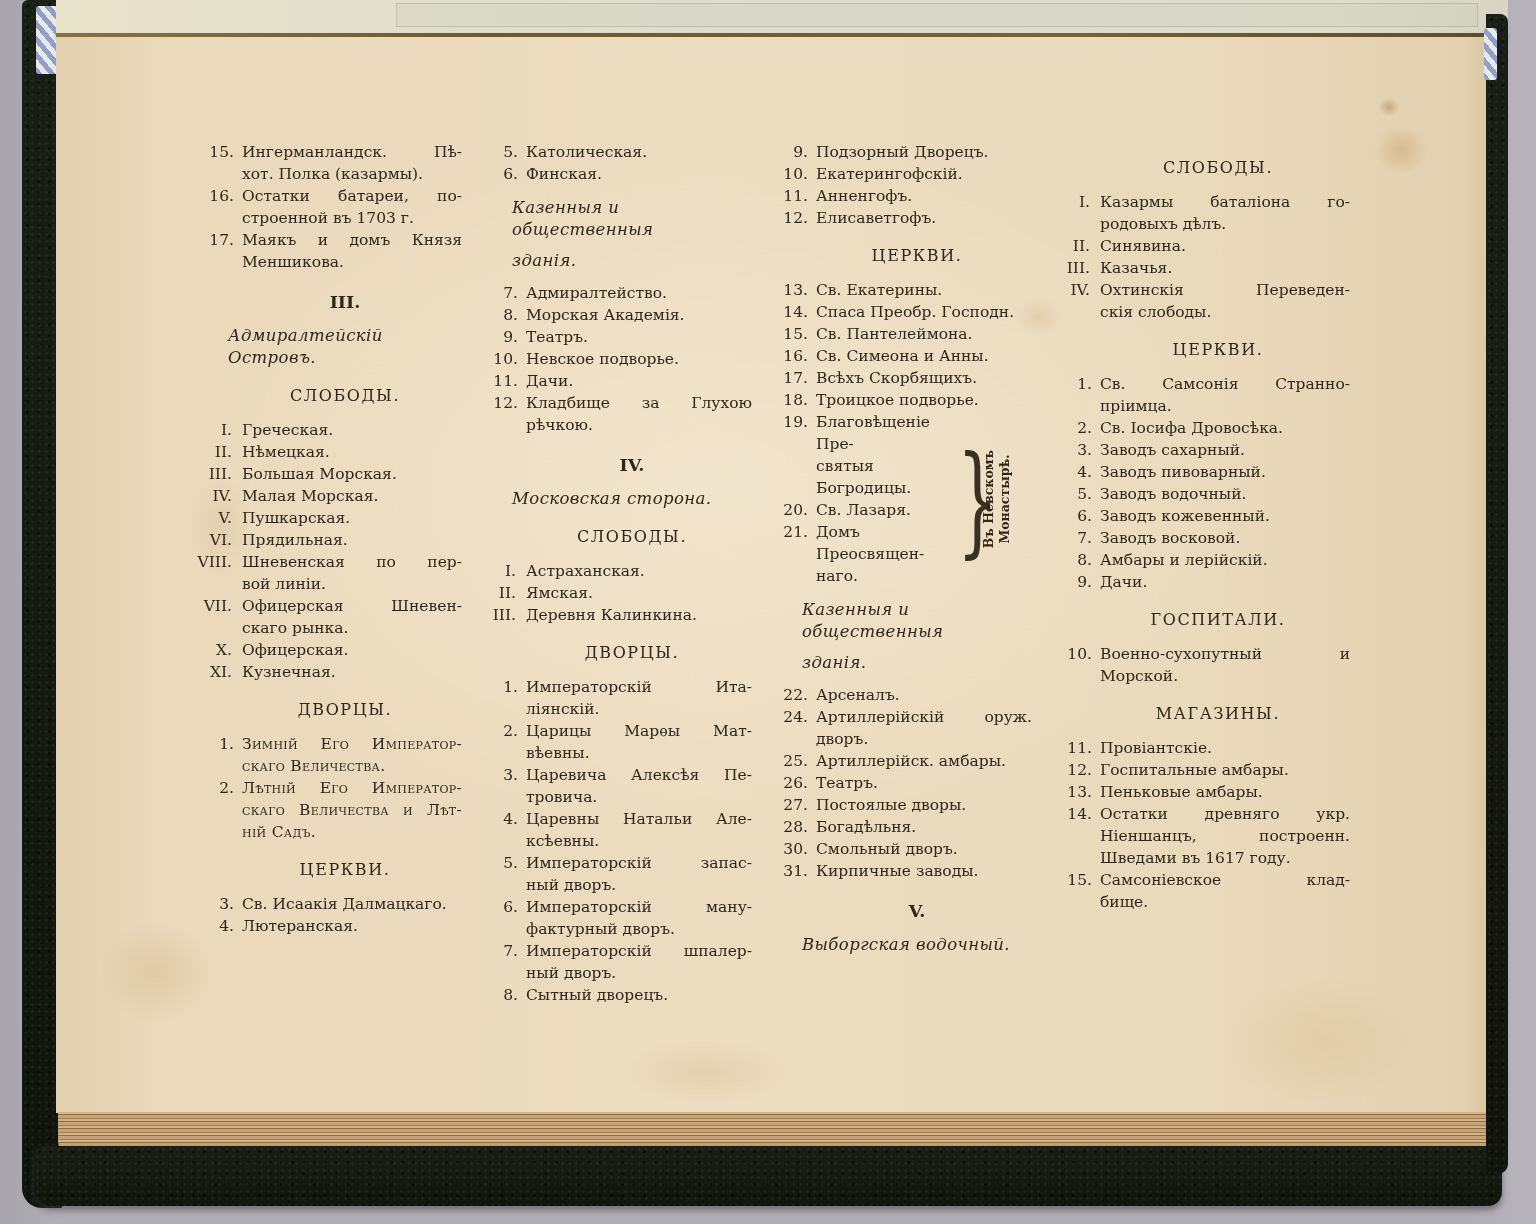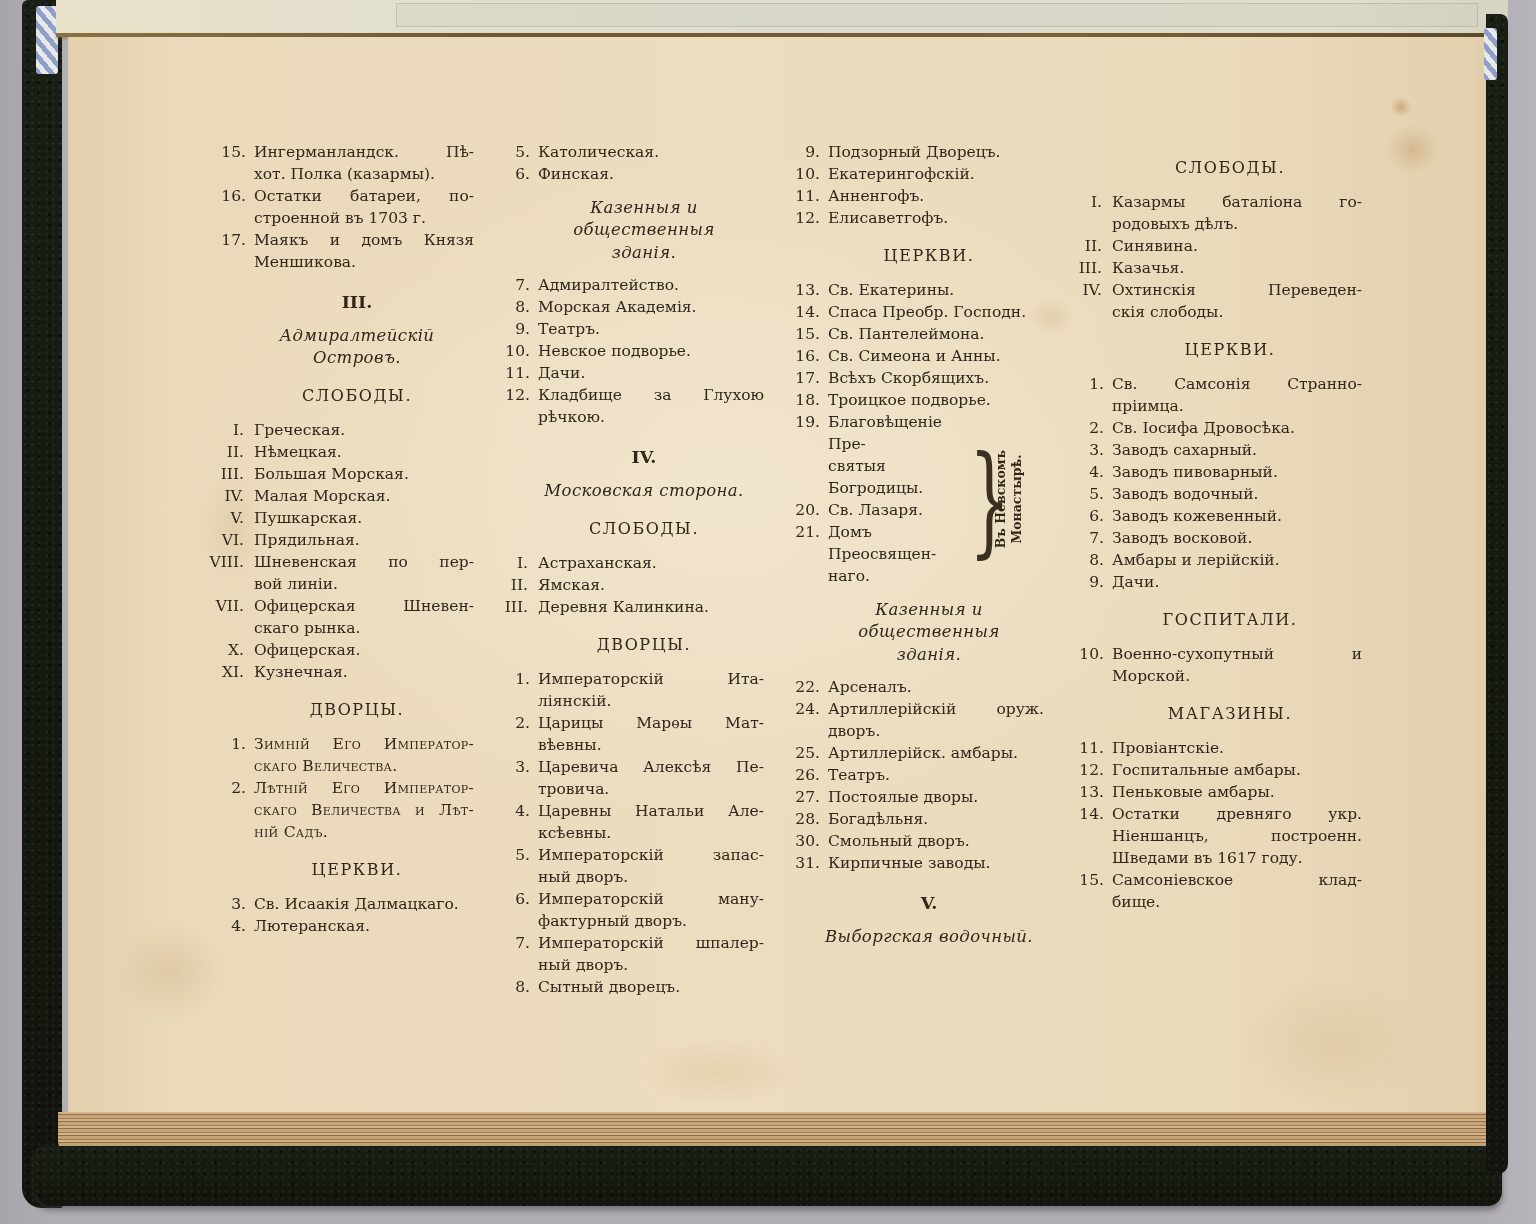--- a/index.html
+++ b/index.html
@@ -50,21 +50,21 @@
     background:rgba(190,195,170,0.18);
   }
   .crease{
     position:absolute;left:56px;top:33px;width:1452px;height:4px;
     background:linear-gradient(90deg,#8a7142,#6f5931 30%,#7a6134 70%,#5d4a28);
     box-shadow:0 2px 3px rgba(120,100,60,0.5);
   }
 
   
   .page{
-    position:absolute;left:68px;top:37px;width:1434px;height:1076px;
+    position:absolute;left:56px;top:37px;width:1434px;height:1076px;
     background:
       radial-gradient(ellipse 55% 45% at 46% 42%, rgba(255,250,235,0.30), transparent 70%),
       linear-gradient(90deg,#e2d0ae 0%,#ead9bb 7%,#ecdcc0 45%,#eadabc 80%,#e3d1b0 98%,#d9c6a2 100%);
     color:#30271a;
   }
   .stain{position:absolute;border-radius:50%;pointer-events:none;}
   .st1{left:1315px;top:85px;width:60px;height:55px;background:radial-gradient(rgba(164,110,40,0.25),transparent 65%);}
   .st2{left:1322px;top:60px;width:22px;height:20px;background:radial-gradient(rgba(150,96,30,0.35),transparent 70%);}
   .st3{left:40px;top:880px;width:120px;height:110px;background:radial-gradient(rgba(170,130,60,0.18),transparent 65%);}
   .st4{left:1150px;top:930px;width:230px;height:150px;background:radial-gradient(rgba(190,150,80,0.16),transparent 60%);}
@@ -87,23 +87,23 @@
   .col-4{left:994px;width:300px;--ind:50px;--numw:42px;}
 
   .entry{position:relative;padding-left:var(--ind);}
   .entry .num{position:absolute;left:0;width:var(--numw);text-align:right;}
   .entry.roman .num{left:-14px;width:calc(var(--numw) + 12px);}
   .entry .ln{text-align:justify;text-align-last:justify;}
   .entry .ln:last-child{text-align-last:left;}
   .entry.sc .ln{font-variant:small-caps;letter-spacing:0.3px;}
 
   .chapter{font-weight:bold;font-size:17.5px;text-align:center;margin:18px 0 12px;margin-left:calc(var(--ind) - 14px);}
-  .ititle{font-style:italic;font-size:16.5px;text-align:center;margin:12px 0 10px;margin-left:calc(var(--ind) - 14px);letter-spacing:0.4px;}
+  .ititle{font-style:italic;font-size:16.5px;margin:12px 0 10px;margin-left:calc(var(--ind) - 14px);letter-spacing:0.4px;}
   .ititle .tl{display:block;}
-  .ititle .tl + .tl{margin-top:1px;}
+  .ititle .tl + .tl{margin-top:9px;}
   .hdr{font-weight:normal;font-size:16px;letter-spacing:1.6px;text-align:center;margin:16px 0 12px;margin-left:calc(var(--ind) - 14px);}
 
   
   .bgroup{position:relative;}
   .bgroup .entry{padding-right:80px;}
   .brace{
     position:absolute;left:178px;top:50%;
     transform:translateY(-50%) scale(0.55,1.02);
     font-size:118px;line-height:1;font-weight:normal;color:#3a3022;
   }

